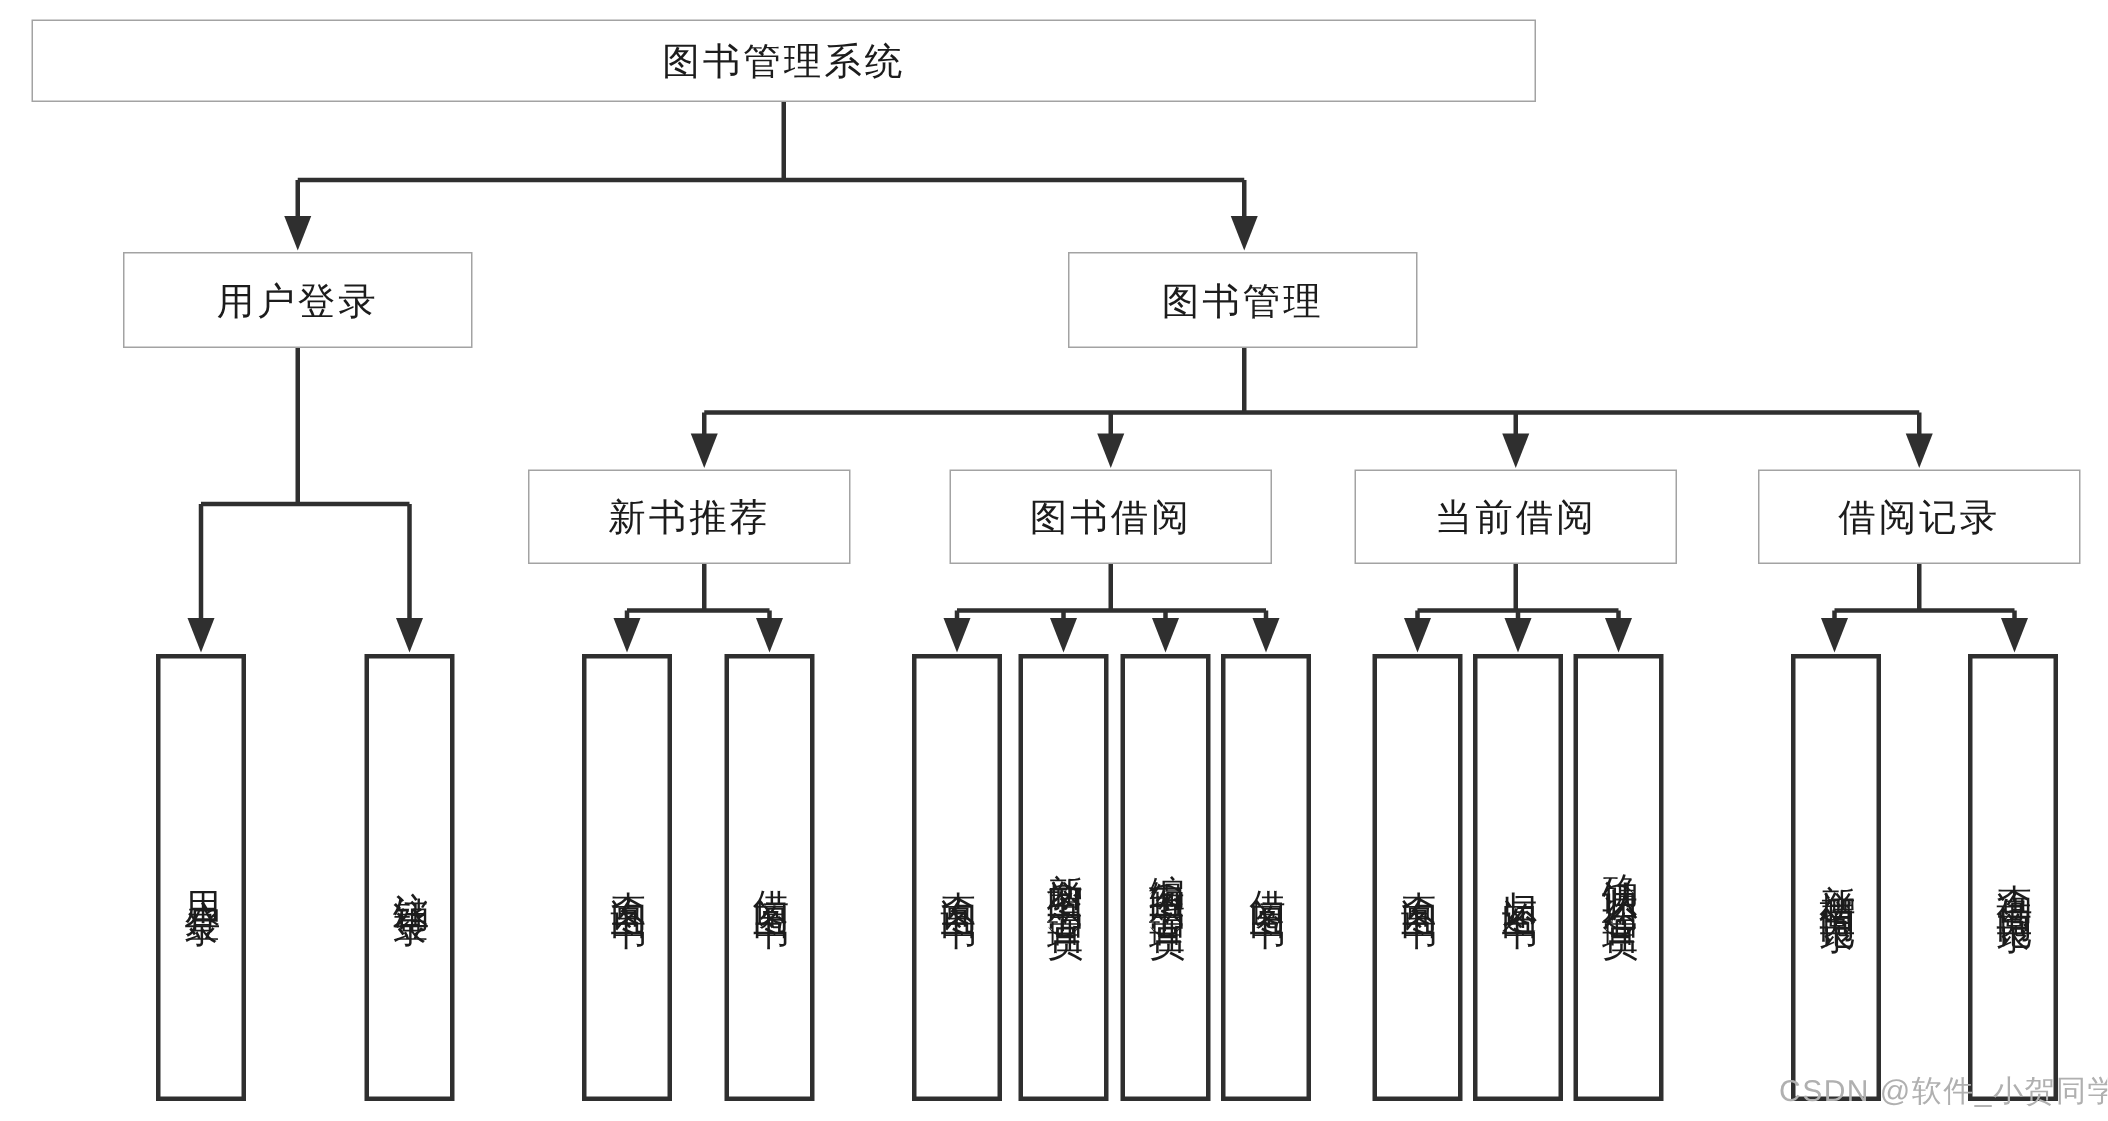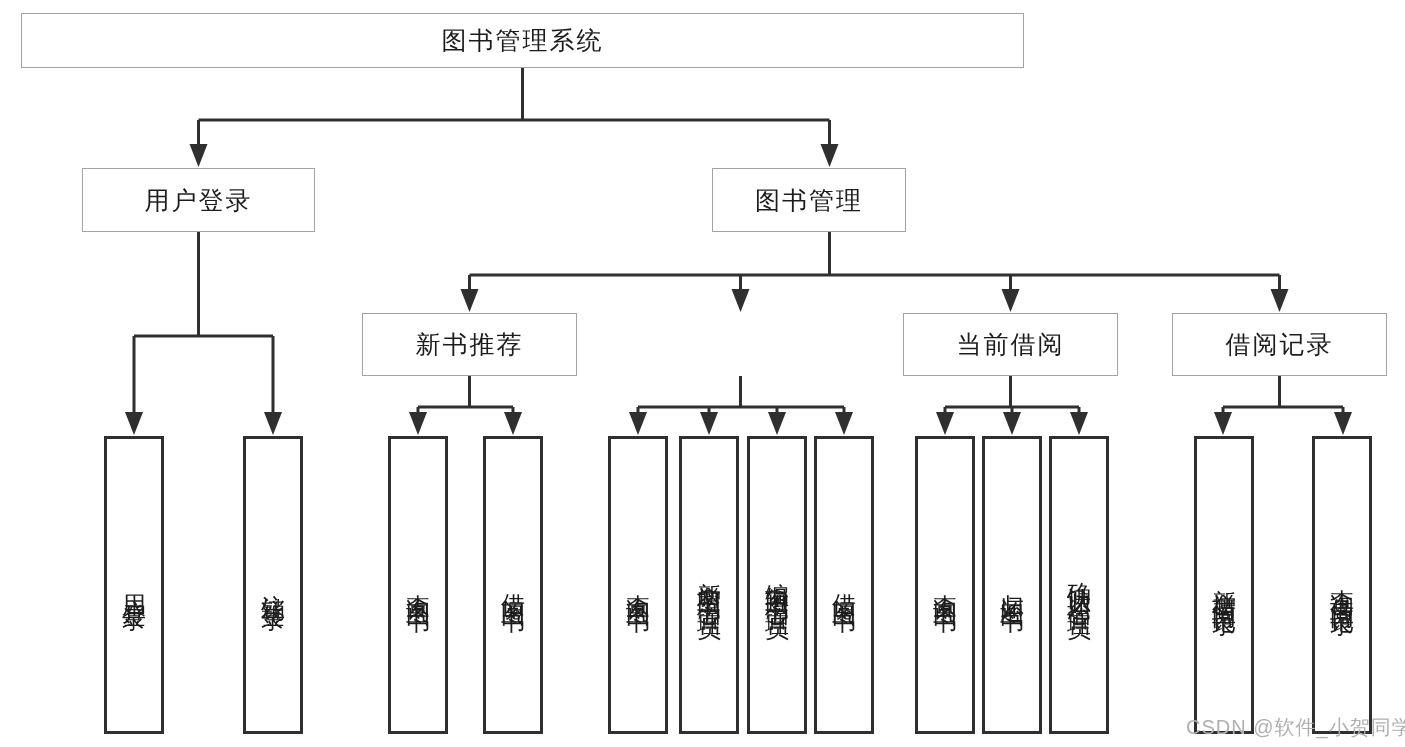--- a/index.html
+++ b/index.html
@@ -28,23 +28,23 @@
     align-items: center;
     justify-content: center;
     font-size: 25px;
     letter-spacing: 2px;
     color: #1c1c1c;
     z-index: 2;
     white-space: nowrap;
   }
   .node.root   { left: 21px;   top: 13px;  width: 1003px; height: 55px; }
   .node.lvl2a  { left: 82px;   top: 168px; width: 233px;  height: 64px; }
-  .node.lvl2b  { left: 712px;  top: 168px; width: 194px;  height: 64px; }
+  .node.lvl2b  { left: 712px;  top: 168px; width: 233px;  height: 64px; }
   .node.lvl3   { top: 313px; width: 215px; height: 63px; }
-  .node.m1 { left: 362px; }
+  .node.m1 { left: 352px; }
   .node.m2 { left: 633px; }
   .node.m3 { left: 903px; }
   .node.m4 { left: 1172px; }
   .leaf {
     position: absolute;
     box-sizing: border-box;
     top: 436px;
     width: 60px;
     height: 298px;
     border: 3px solid #2f2f2f;
@@ -149,20 +149,21 @@
       <polygon points="1334,412 1352,412 1343,435"></polygon>
     </g>
   </svg>
 
   <div class="node root">图书管理系统</div>
 
   <div class="node lvl2a">用户登录</div>
   <div class="node lvl2b">图书管理</div>
 
   <div class="node lvl3 m1">新书推荐</div>
+  <div class="node lvl3 m2">图书借阅</div>
   <div class="node lvl3 m4">借阅记录</div>
   <div class="node lvl3 m3">当前借阅</div>
 
   <div class="leaf l1">
     <span class="vtext">用户登录</span>
   </div>
   <div class="leaf l2">
     <span class="vtext">注销登录</span>
   </div>
 

